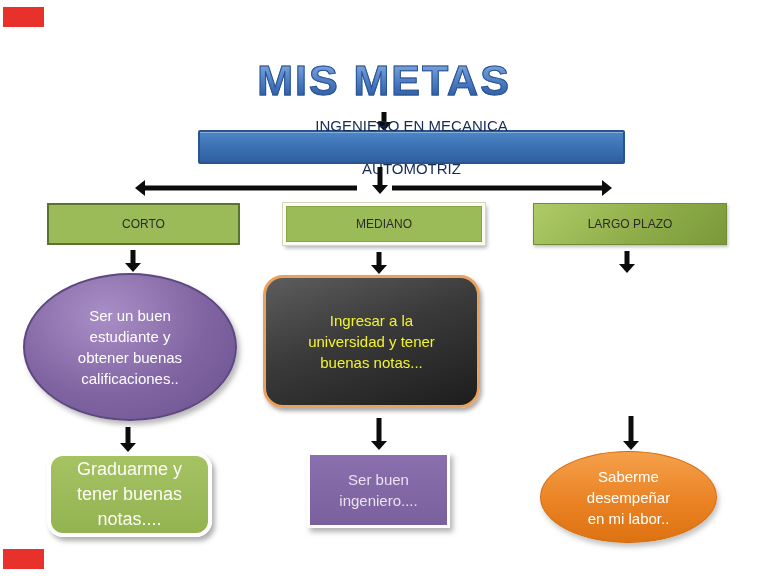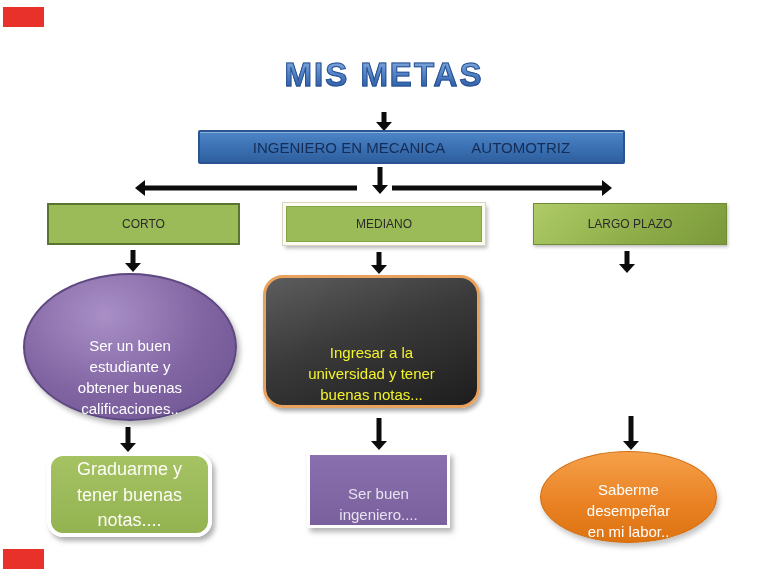--- a/index.html
+++ b/index.html
@@ -6,53 +6,53 @@
   #stage{
     position:relative;width:768px;height:576px;background:#ffffff;
     font-family:"Liberation Sans", sans-serif;overflow:hidden;
   }
   .abs{position:absolute;}
   
   .corner-bar{position:absolute;left:3px;width:41px;height:20px;background:#e8312a;}
   
   #title{
     left:0;top:56px;width:768px;text-align:center;
-    font-size:33px;font-weight:bold;letter-spacing:2px;
+    font-size:43px;font-weight:bold;letter-spacing:2px;
     background:linear-gradient(180deg,#93b6e6 0%,#5585c8 45%,#1d4b9b 100%);
     -webkit-background-clip:text;background-clip:text;color:transparent;
     -webkit-text-stroke:1px #2a5291;
   }
   
   #root-box{
     left:198px;top:130px;width:427px;height:34px;box-sizing:border-box;
     background:linear-gradient(180deg,#4d85c6 0%,#3a70b2 55%,#2f5f9e 100%);
     border:2px solid #2a5491;border-radius:2px;
     box-shadow:inset 0 1px 0 rgba(255,255,255,.35);
     display:flex;align-items:center;justify-content:center;gap:26px;
-    color:#142c56;font-size:15px;
+    color:#142c56;font-size:15px;flex-direction:column;
   }
   
   .hdr{
     box-sizing:border-box;display:flex;align-items:center;justify-content:center;
     font-size:12px;color:#2b2b2b;background:#9bba58;
   }
   #hdr-corto{left:47px;top:203px;width:193px;height:42px;border:2px solid #5a7331;}
   #hdr-mediano{
     left:283px;top:203px;width:202px;height:42px;
     border:3px solid #fbfaf3;outline:1px solid #d9d4c4;
     box-shadow:2px 3px 4px rgba(0,0,0,.3), inset 0 0 0 1px #86a544;
     align-items:center;
   }
   #hdr-largo{
     left:533px;top:203px;width:194px;height:42px;
     background:linear-gradient(135deg,#aecb67 0%,#8fae4a 55%,#7a9839 100%);
     border:1px solid #6f8c34;box-shadow:1px 2px 3px rgba(0,0,0,.25);text-align:center;
   }
   
-  .shape-txt{display:flex;align-items:flex-end;justify-content:center;text-align:center;
+  .shape-txt{display:flex;align-items:center;justify-content:center;text-align:center;
     white-space:pre-line;line-height:1.4;}
   #ellipse-purple{
     left:23px;top:273px;width:214px;height:148px;border-radius:50%;
     background:radial-gradient(ellipse at 38% 28%,#a98fc6 0%,#8064a2 55%,#6b5190 100%);
     border:2px solid #5d4880;box-shadow:3px 4px 5px rgba(130,130,130,.55);
     color:#ffffff;font-size:15px;box-sizing:border-box;
   }
   #box-dark{
     left:263px;top:275px;width:217px;height:133px;border-radius:20px;box-sizing:border-box;
     background:linear-gradient(160deg,#5d5d5d 0%,#3a3a3a 45%,#1d1d1d 100%);

